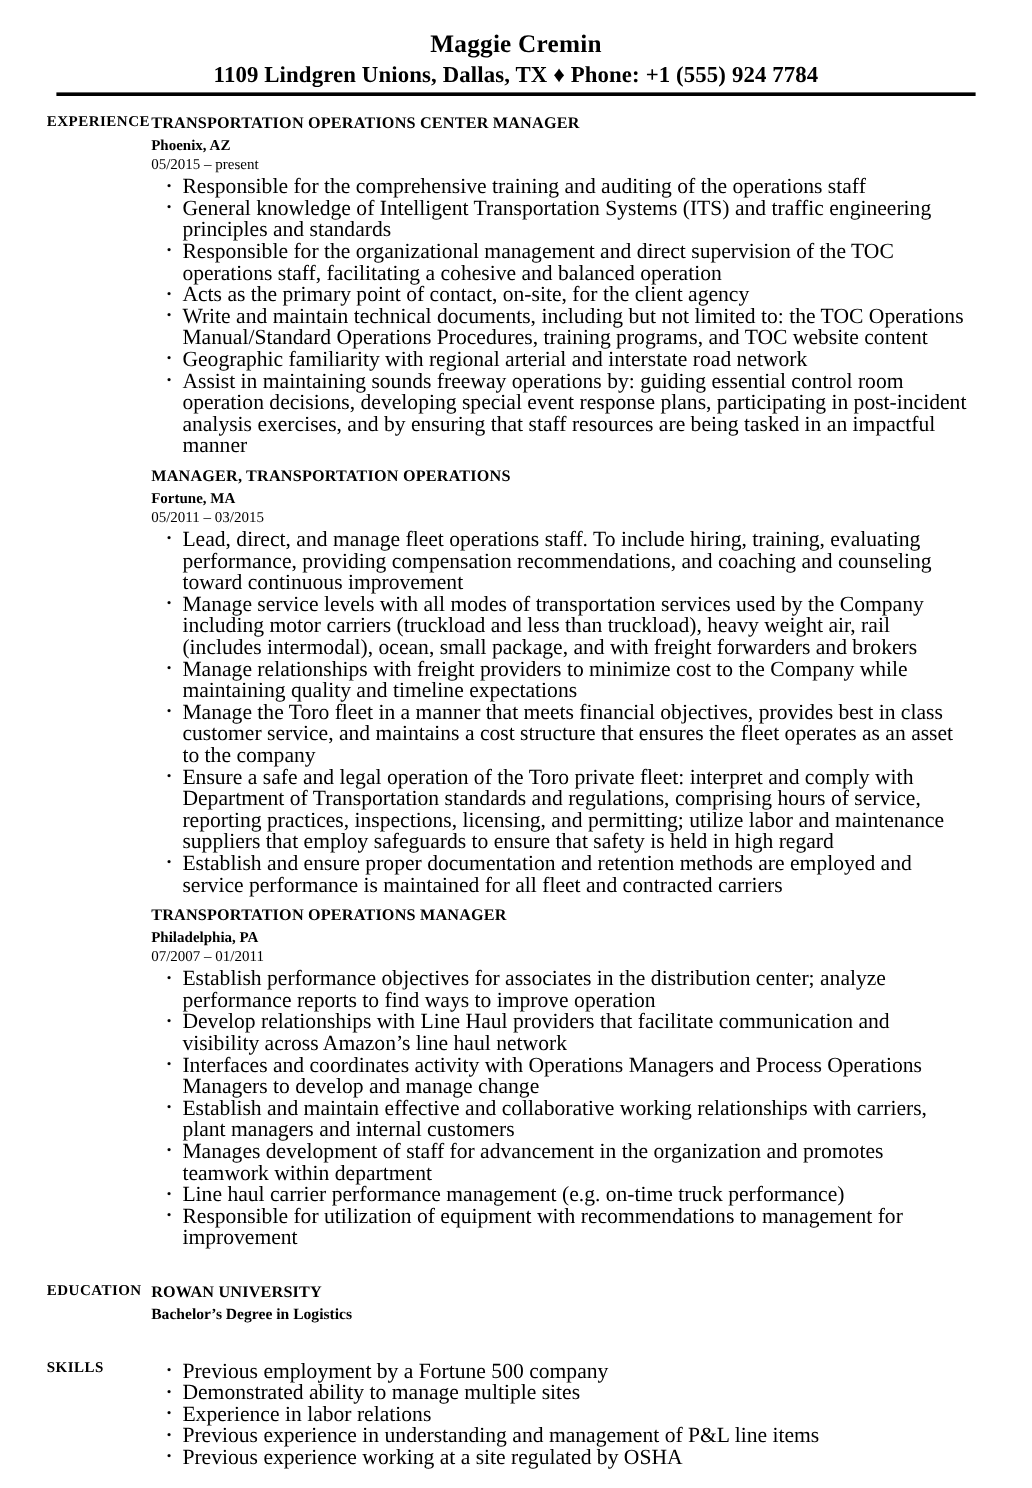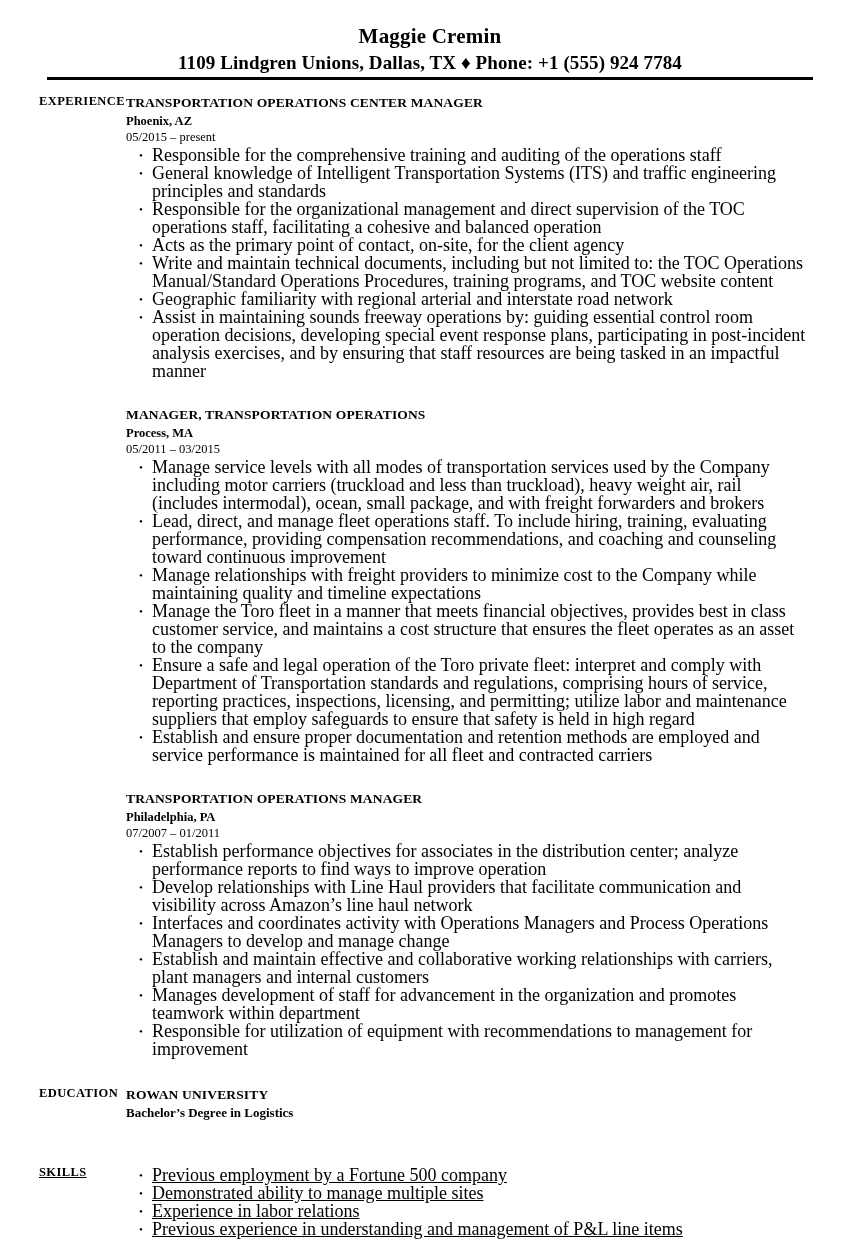--- a/index.html
+++ b/index.html
@@ -65,27 +65,27 @@
     white-space: nowrap;
   }
   .section-body {
     flex: 1 1 auto;
     padding-right: 50px;
     box-sizing: border-box;
   }
 
   #experience-section { margin-top: 14px; }
   #education-section  { margin-top: 28px; }
-  #skills-section     { margin-top: 43px; text-decoration: underline; }
+  #skills-section     { margin-top: 28px; }
 
   
   .job {
     margin-bottom: 0;
   }
-  .job + .job { margin-top: 26px; }
+  .job + .job { margin-top: 8px; }
 
   .job-title {
     font-size: 13.5px;
     font-weight: bold;
     letter-spacing: 0.15px;
     line-height: 17px;
   }
   .job-location {
     font-size: 12.5px;
     font-weight: bold;
@@ -161,42 +161,43 @@
           <li>Responsible for the organizational management and direct supervision of the TOC operations staff, facilitating a cohesive and balanced operation</li>
           <li>Acts as the primary point of contact, on-site, for the client agency</li>
           <li>Write and maintain technical documents, including but not limited to: the TOC Operations Manual/Standard Operations Procedures, training programs, and TOC website content</li>
           <li>Geographic familiarity with regional arterial and interstate road network</li>
           <li>Assist in maintaining sounds freeway operations by: guiding essential control room operation decisions, developing special event response plans, participating in post-incident analysis exercises, and by ensuring that staff resources are being tasked in an impactful manner</li>
         </ul>
       </div>
 
       <div class="job">
         <div class="job-title">MANAGER, TRANSPORTATION OPERATIONS</div>
-        <div class="job-location">Process, MA</div>
+        <div class="job-location">Fortune, MA</div>
         <div class="job-dates">05/2011 – 03/2015</div>
         <ul class="bullets">
+          <li>Lead, direct, and manage fleet operations staff. To include hiring, training, evaluating performance, providing compensation recommendations, and coaching and counseling toward continuous improvement</li>
           <li>Manage service levels with all modes of transportation services used by the Company including motor carriers (truckload and less than truckload), heavy weight air, rail (includes intermodal), ocean, small package, and with freight forwarders and brokers</li>
-          <li>Lead, direct, and manage fleet operations staff. To include hiring, training, evaluating performance, providing compensation recommendations, and coaching and counseling toward continuous improvement</li>
           <li>Manage relationships with freight providers to minimize cost to the Company while maintaining quality and timeline expectations</li>
           <li>Manage the Toro fleet in a manner that meets financial objectives, provides best in class customer service, and maintains a cost structure that ensures the fleet operates as an asset to the company</li>
           <li>Ensure a safe and legal operation of the Toro private fleet: interpret and comply with Department of Transportation standards and regulations, comprising hours of service, reporting practices, inspections, licensing, and permitting; utilize labor and maintenance suppliers that employ safeguards to ensure that safety is held in high regard</li>
           <li>Establish and ensure proper documentation and retention methods are employed and service performance is maintained for all fleet and contracted carriers</li>
         </ul>
       </div>
 
       <div class="job">
         <div class="job-title">TRANSPORTATION OPERATIONS MANAGER</div>
         <div class="job-location">Philadelphia, PA</div>
         <div class="job-dates">07/2007 – 01/2011</div>
         <ul class="bullets">
           <li>Establish performance objectives for associates in the distribution center; analyze performance reports to find ways to improve operation</li>
           <li>Develop relationships with Line Haul providers that facilitate communication and visibility across Amazon’s line haul network</li>
           <li>Interfaces and coordinates activity with Operations Managers and Process Operations Managers to develop and manage change</li>
           <li>Establish and maintain effective and collaborative working relationships with carriers, plant managers and internal customers</li>
           <li>Manages development of staff for advancement in the organization and promotes teamwork within department</li>
+          <li>Line haul carrier performance management (e.g. on-time truck performance)</li>
           <li>Responsible for utilization of equipment with recommendations to management for improvement</li>
         </ul>
       </div>
 
     </div>
   </div>
 
   <div class="section" id="education-section">
     <div class="section-label">EDUCATION</div>
     <div class="section-body">

